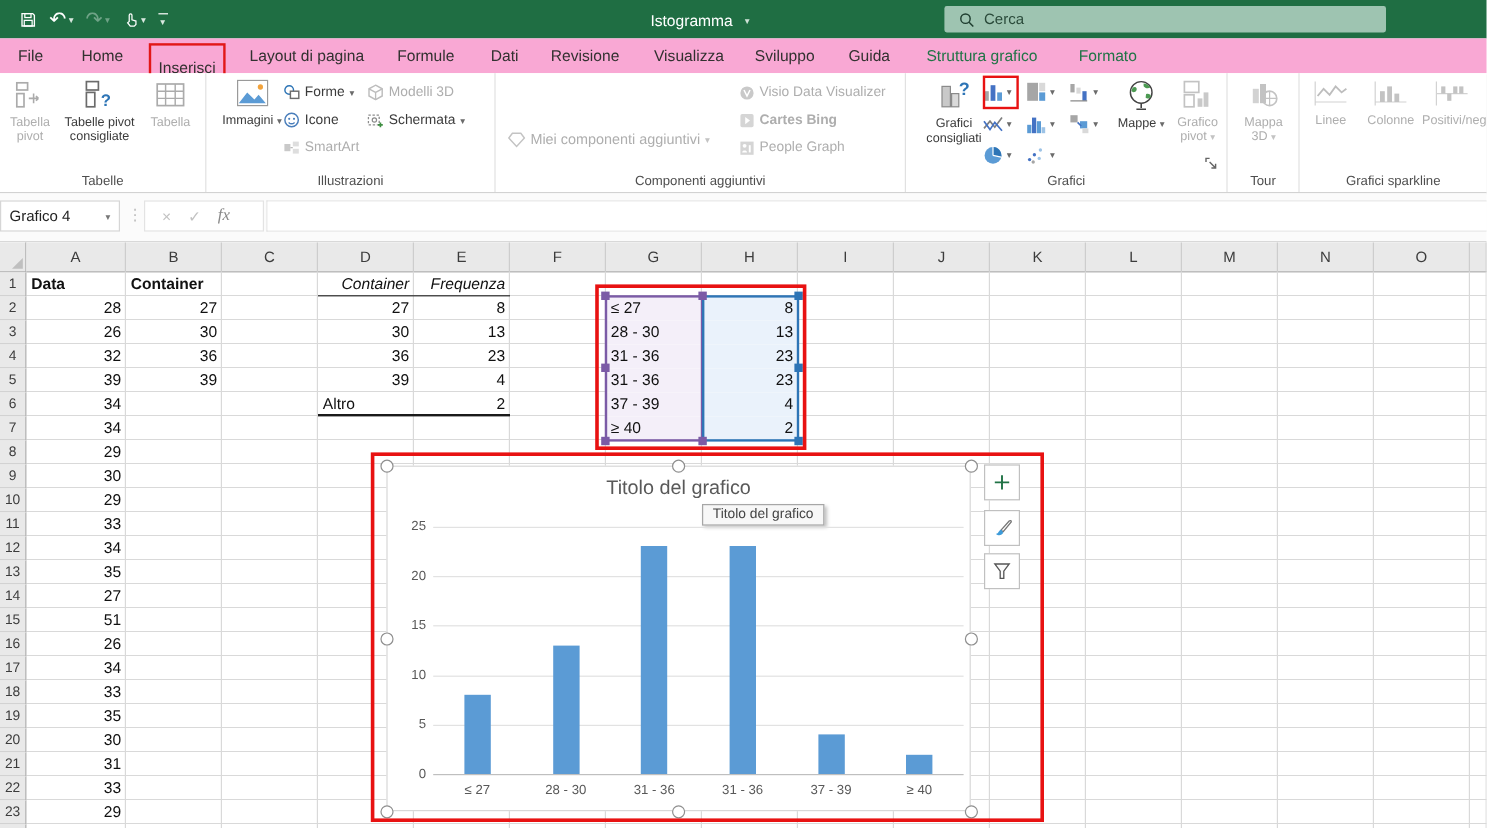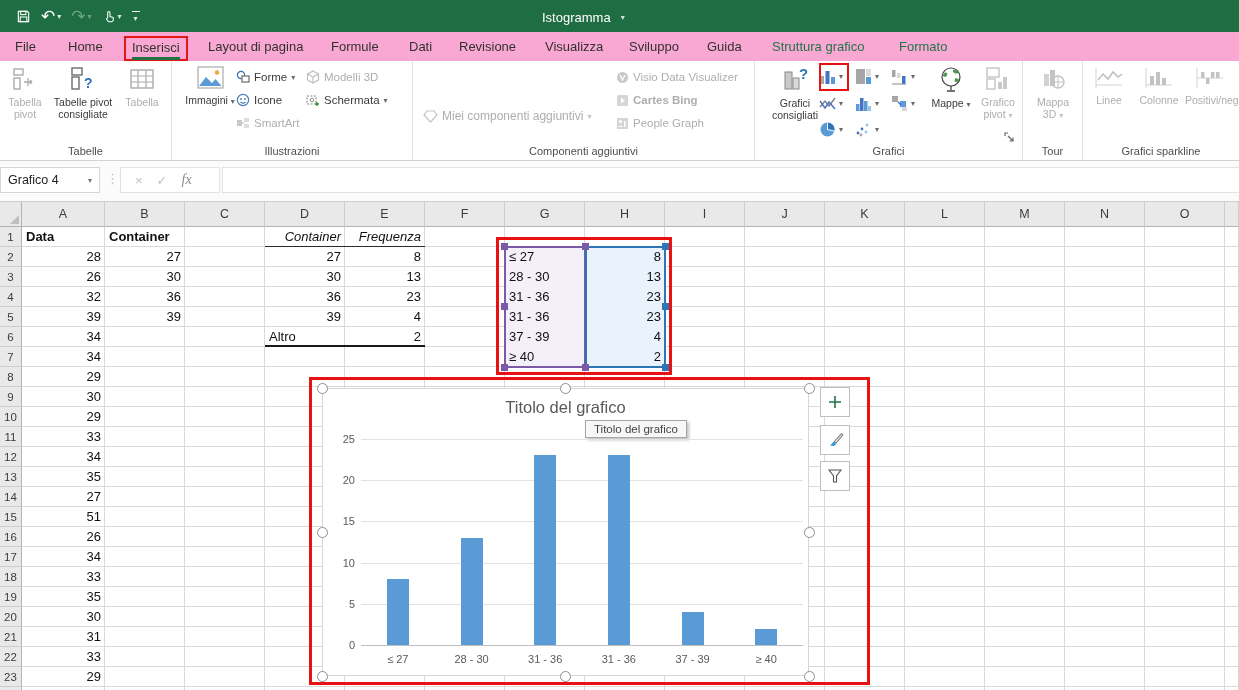--- a/index.html
+++ b/index.html
@@ -16,21 +16,21 @@
   .doc-title { position:absolute; left:542px; top:0; height:35px; display:flex; align-items:center; gap:10px; color:#fff; font-size:13px; }
   .doc-title .cv { font-size:8px; color:#CFE2D8; }
   .searchbox { position:absolute; left:787px; top:5px; width:368px; height:22px; background:#9EC4B1; border-radius:2px; display:flex; align-items:center; gap:8px; padding-left:12px; }
   .searchbox input { background:transparent; border:none; outline:none; font-size:12.5px; color:#1E3D2F; width:280px; font-family:"Liberation Sans",sans-serif; }
   .searchbox input::placeholder { color:#2A4A3A; opacity:1; }
 
   
   .tabrow { position:absolute; left:0; top:32px; width:100%; height:29px; background:#f9a8d4; }
   .tab { position:absolute; top:7px; font-size:13px; color:#323130; white-space:nowrap; cursor:pointer; }
   .tab.contextual { color:#217346; }
-  .tab.boxed { top:4px; border:2px solid #E21717; padding:2px 6px 4px 6px; }
+  .tab.boxed { top:4px; border:2px solid #E21717; padding:11px 6px 4px 6px; }
   .tab.active-tab::after { content:""; position:absolute; left:6px; right:6px; bottom:-1px; height:3px; background:#217346; }
 
   
   .ribbon { position:absolute; left:0; top:61px; width:100%; height:100px; background:#fff; border-bottom:1px solid #D2D2D2; box-shadow:0 1px 0 #ECECEC; }
   .rgroup { position:absolute; top:0; height:99px; border-right:1px solid #E1E1E1; }
   .glabel { position:absolute; bottom:3px; left:0; width:100%; text-align:center; font-size:11px; color:#4E4E4E; white-space:nowrap; }
   .bb { position:absolute; top:4px; text-align:center; font-size:10.5px; line-height:12px; color:#3B3B3B; cursor:pointer; }
   .bb .ic { display:block; margin:1px auto 4px auto; }
   .bb.dis { color:#AEAEAE; cursor:default; }
   .si { position:absolute; height:22px; display:flex; align-items:center; gap:4px; font-size:11.5px; color:#3B3B3B; white-space:nowrap; cursor:pointer; }
@@ -124,20 +124,27 @@
         <span class="cv">▾</span>
       </span>
       <span class="qbtn" style="flex-direction:column;line-height:5px;">
           <span style="display:block;width:8px;height:1.5px;background:#fff;margin-bottom:2px;"></span>
           <span class="cv">▾</span>
         </span>
     </div>
     <div class="doc-title">
       <span>Istogramma</span>
       <span class="cv">▾</span>
+    </div>
+    <div class="searchbox">
+      <svg width="13" height="13" viewBox="0 0 14 14">
+          <circle cx="6" cy="6" r="4.2" fill="none" stroke="#1E3D2F" stroke-width="1.3"></circle>
+          <path d="M9.2 9.2 13 13" stroke="#1E3D2F" stroke-width="1.3"></path>
+        </svg>
+      <input placeholder="Cerca" style="">
     </div>
   </div>
 
   <div class="tabrow" id="tabrow">
       <span class="tab" style="left: 15px;">File</span>
       <span class="tab" style="left: 68px;">Home</span>
       <span class="tab boxed active-tab" style="left: 124px;">Inserisci</span>
       <span class="tab" style="left: 208px;">Layout di pagina</span>
       <span class="tab" style="left: 331px;">Formule</span>
       <span class="tab" style="left: 409px;">Dati</span>

